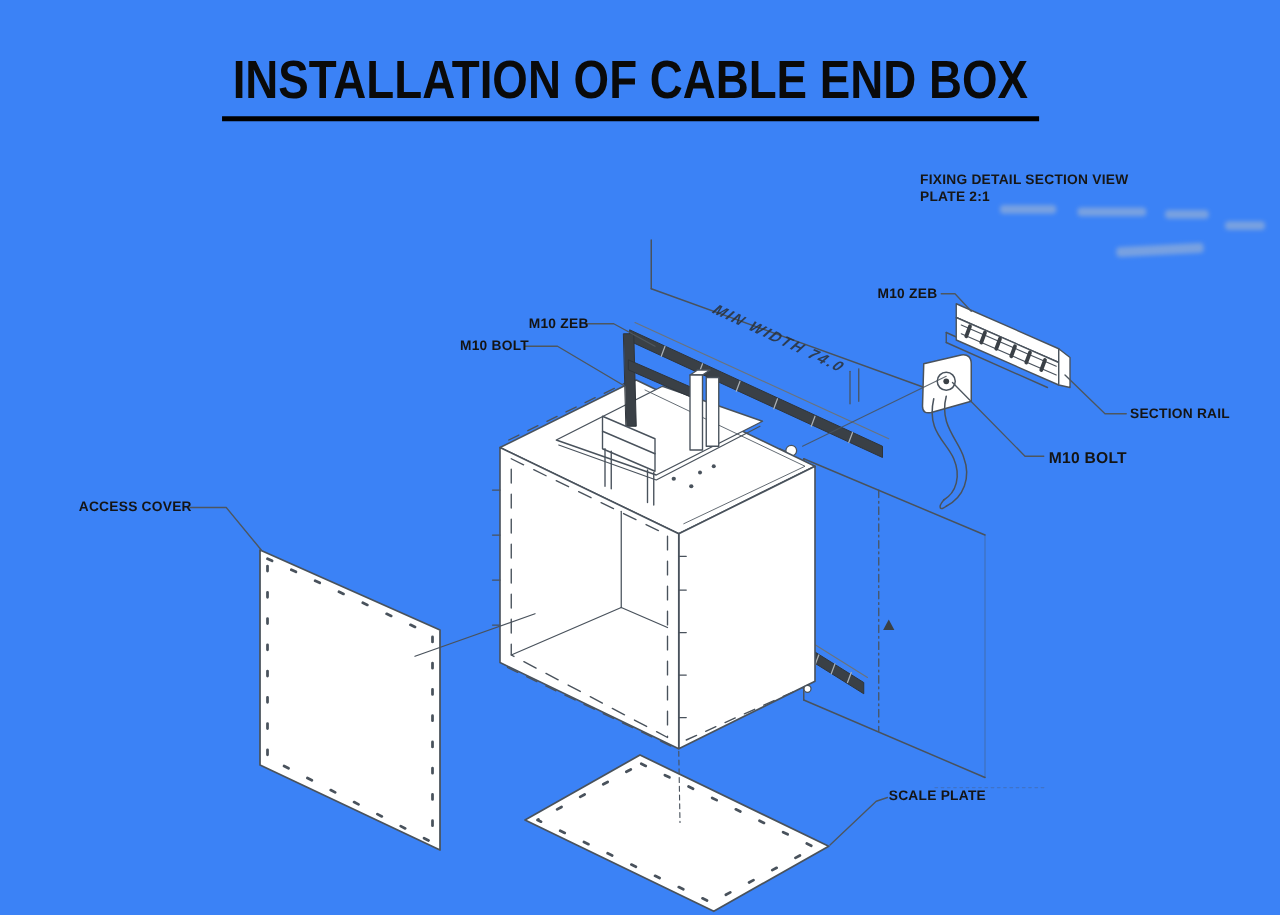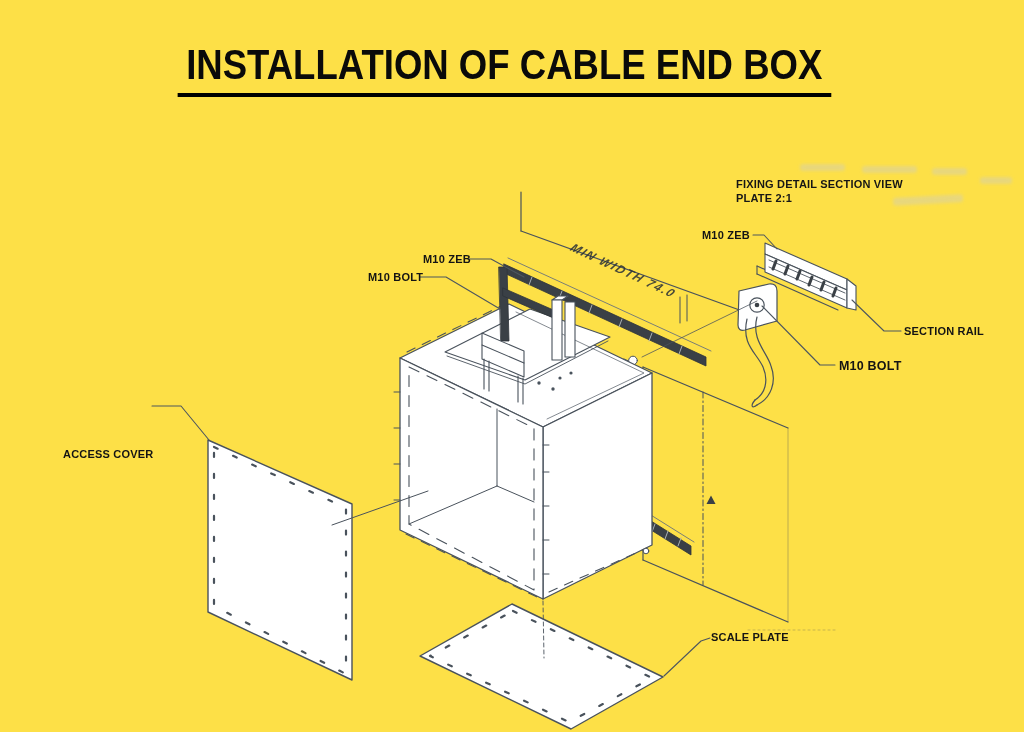--- a/index.html
+++ b/index.html
@@ -1,23 +1,23 @@
 <!DOCTYPE html>
 <html><head>
 <meta charset="utf-8">
 <style>
   html,body{margin:0;padding:0;background:#fff;}
-  .page{position:relative;width:1024px;height:732px;background:#fde047;overflow:hidden;
+  .page{position:relative;width:1024px;height:732px;background:#3b82f6;overflow:hidden;
         font-family:"Liberation Sans", sans-serif;text-decoration:underline;}
   .title-wrap{position:absolute;left:120px;top:40px;width:720px;text-align:center;}
   .title-wrap .title{display:inline-block;transform:scaleX(.85);transform-origin:center top;
         font-size:43px;font-weight:bold;color:#0a0a0a;letter-spacing:0px;
         border-bottom:4px solid #000;padding:0 10px 4px 10px;white-space:nowrap;}
   .detail-heading{position:absolute;left:736px;top:137px;font-size:11px;font-weight:bold;
-        color:#161616;line-height:14px;letter-spacing:.2px;margin-top:40px;}
+        color:#161616;line-height:14px;letter-spacing:.2px;}
   .part-label{position:absolute;font-size:11px;font-weight:bold;color:#141414;
         letter-spacing:.2px;white-space:nowrap;}
   .part-label.big{font-size:12.5px;}
   .dim-label{position:absolute;left:576px;top:241px;font-size:12px;font-weight:bold;
         font-style:italic;color:#2a3036;letter-spacing:1.6px;white-space:nowrap;
         transform:rotate(25deg) skewX(-12deg);transform-origin:0 0;opacity:.85;}
   svg.drawing{position:absolute;left:0;top:0;}
   .smudge{position:absolute;background:#cdccc4;opacity:.42;filter:blur(1.5px);border-radius:3px;}
 </style>
 </head>
@@ -201,16 +201,16 @@
     <div>PLATE 2:1</div>
   </div>
 
   <div class="dim-label">MIN WIDTH 74.0</div>
 
   <div class="part-label" style="left:423px;top:253px;">M10 ZEB</div>
   <div class="part-label" style="left:368px;top:271px;">M10 BOLT</div>
   <div class="part-label" style="left:702px;top:229px;">M10 ZEB</div>
   <div class="part-label" style="left:904px;top:325px;">SECTION RAIL</div>
   <div class="part-label big" style="left:839px;top:359px;">M10 BOLT</div>
-  <div class="part-label" style="left:63px;top:400px;margin-top:48px;">ACCESS COVER</div>
+  <div class="part-label" style="left:63px;top:400px;">ACCESS COVER</div>
   <div class="part-label" style="left:711px;top:631px;">SCALE PLATE</div>
 
 </div>
 
 </body></html>

